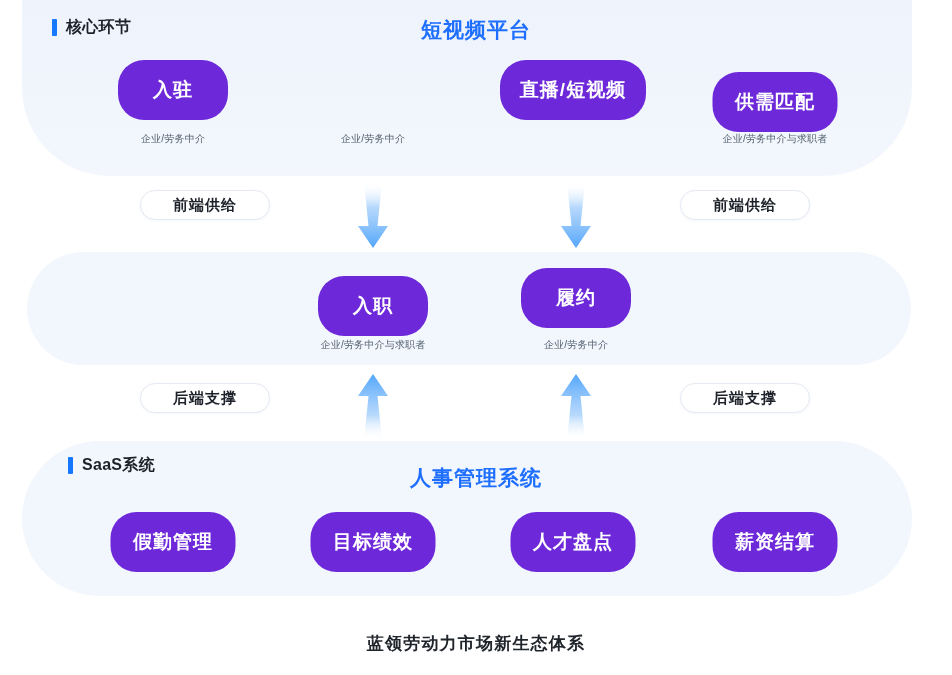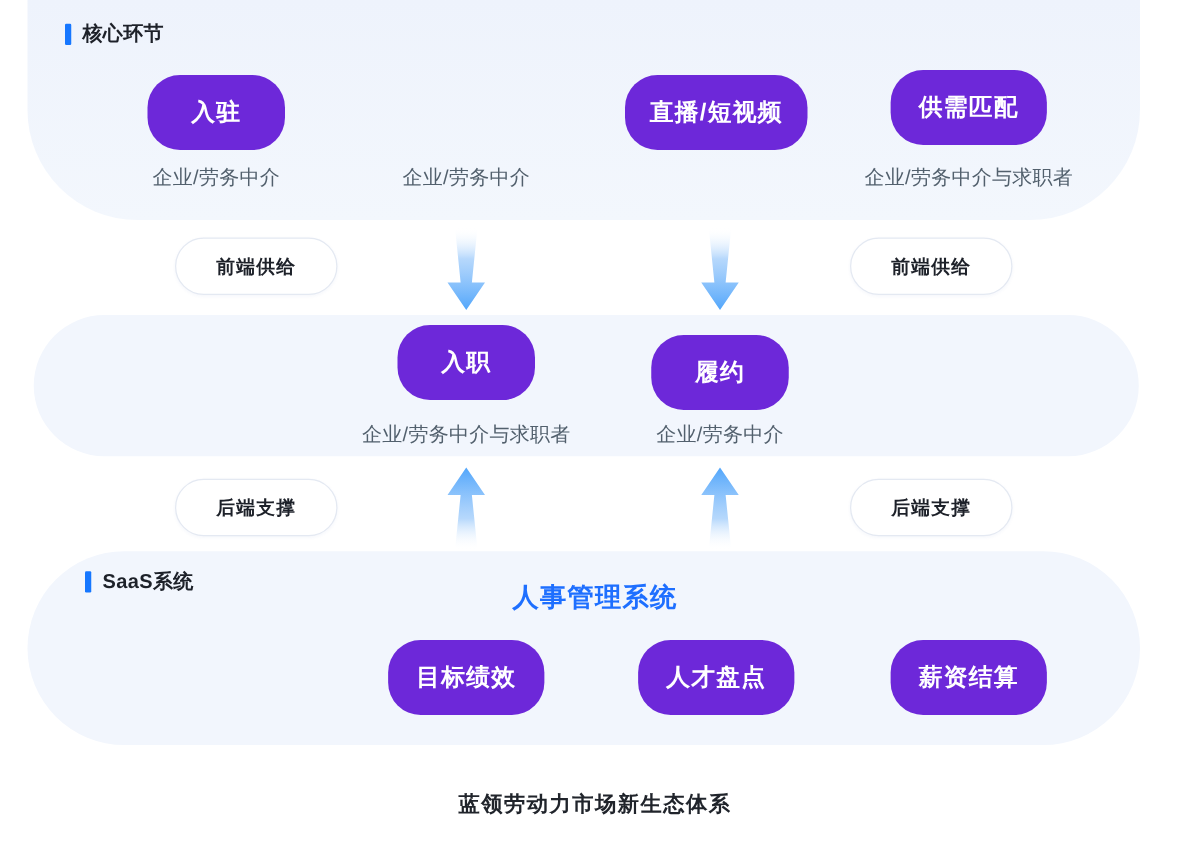--- a/index.html
+++ b/index.html
@@ -103,35 +103,35 @@
     box-sizing: border-box;
   }
   .pill-blue.w-sm  { width: 110px; }
   .pill-blue.w-md  { width: 125px; }
   .pill-blue.w-lg  { width: 146px; }
 
   
   .pill-caption {
     position: absolute;
     transform: translateX(-50%);
-    font-size: 16px;
+    font-size: 10px;
     color: #52606d;
     white-space: nowrap;
     letter-spacing: 0.2px;
   }
 
   
   .pill-outline {
     position: absolute;
     transform: translateX(-50%);
     background: #ffffff;
     border: 1px solid #e4e9f2;
     border-radius: 24px;
     width: 130px;
-    height: 46px;
+    height: 30px;
     display: flex;
     align-items: center;
     justify-content: center;
     font-size: 15px;
     font-weight: bold;
     color: #1d2129;
     letter-spacing: 1px;
     box-sizing: border-box;
     box-shadow: 0 1px 3px rgba(30,80,170,0.05);
   }
@@ -169,30 +169,31 @@
   <div class="section-label" id="label-core">
     <span class="label-bar"></span>
     <span>核心环节</span>
   </div>
 
   <div class="section-label" id="label-saas">
     <span class="label-bar"></span>
     <span>SaaS系统</span>
   </div>
 
+  <div class="band-title" id="title-video">短视频平台</div>
   <div class="band-title" id="title-hr">人事管理系统</div>
 
   <div class="pill-blue w-sm" style="left:173px; top:60px;">入驻</div>
   <div class="pill-caption" style="left:173px; top:132px;">企业/劳务中介</div>
 
   <div class="pill-caption" style="left:373px; top:132px;">企业/劳务中介</div>
 
   <div class="pill-blue w-lg" style="left:573px; top:60px;">直播/短视频</div>
 
-  <div class="pill-blue w-md" style="left:775px; top:56px;font-family:Liberation Mono, monospace;">供需匹配</div>
+  <div class="pill-blue w-md" style="left:775px; top:72px;font-family:Liberation Mono, monospace;">供需匹配</div>
   <div class="pill-caption" style="left:775px; top:132px;">企业/劳务中介与求职者</div>
 
   <div class="pill-outline" style="left:205px; top:190px;">前端供给</div>
   <div class="pill-outline" style="left:745px; top:190px;">前端供给</div>
 
   <div class="arrow" style="left:373px; top:182px;">
     <svg width="44" height="68" viewBox="0 0 44 68" xmlns="http://www.w3.org/2000/svg">
       <defs>
         <linearGradient id="gradDown1" x1="0" y1="0" x2="0" y2="1">
           <stop offset="0%" stop-color="#ffffff" stop-opacity="0"></stop>
@@ -210,21 +211,21 @@
         <linearGradient id="gradDown2" x1="0" y1="0" x2="0" y2="1">
           <stop offset="0%" stop-color="#ffffff" stop-opacity="0"></stop>
           <stop offset="38%" stop-color="#9ecbfb" stop-opacity="0.75"></stop>
           <stop offset="100%" stop-color="#52a6fb" stop-opacity="1"></stop>
         </linearGradient>
       </defs>
       <path d="M13 0 L31 0 L26.5 44 L37 44 L22 66 L7 44 L17.5 44 Z" fill="url(#gradDown2)"></path>
     </svg>
   </div>
 
-  <div class="pill-blue w-sm" style="left:373px; top:260px;">入职</div>
+  <div class="pill-blue w-sm" style="left:373px; top:276px;">入职</div>
   <div class="pill-caption" style="left:373px; top:338px;">企业/劳务中介与求职者</div>
 
   <div class="pill-blue w-sm" style="left:576px; top:268px;font-family:Liberation Serif, serif;">履约</div>
   <div class="pill-caption" style="left:576px; top:338px;">企业/劳务中介</div>
 
   <div class="arrow" style="left:373px; top:372px;">
     <svg width="44" height="68" viewBox="0 0 44 68" xmlns="http://www.w3.org/2000/svg">
       <defs>
         <linearGradient id="gradUp1" x1="0" y1="1" x2="0" y2="0">
           <stop offset="0%" stop-color="#ffffff" stop-opacity="0"></stop>
@@ -245,19 +246,20 @@
           <stop offset="100%" stop-color="#52a6fb" stop-opacity="1"></stop>
         </linearGradient>
       </defs>
       <path d="M22 2 L37 24 L26.5 24 L31 68 L13 68 L17.5 24 L7 24 Z" fill="url(#gradUp2)"></path>
     </svg>
   </div>
 
   <div class="pill-outline" style="left:205px; top:383px;">后端支撑</div>
   <div class="pill-outline" style="left:745px; top:383px;">后端支撑</div>
 
+  <div class="pill-blue w-md" style="left:173px; top:512px;">假勤管理</div>
   <div class="pill-blue w-md" style="left:373px; top:512px;">目标绩效</div>
   <div class="pill-blue w-md" style="left:573px; top:512px;">人才盘点</div>
   <div class="pill-blue w-md" style="left:775px; top:512px;">薪资结算</div>
 
   <div id="figure-caption">蓝领劳动力市场新生态体系</div>
 
 </div>
 
 </body></html>

